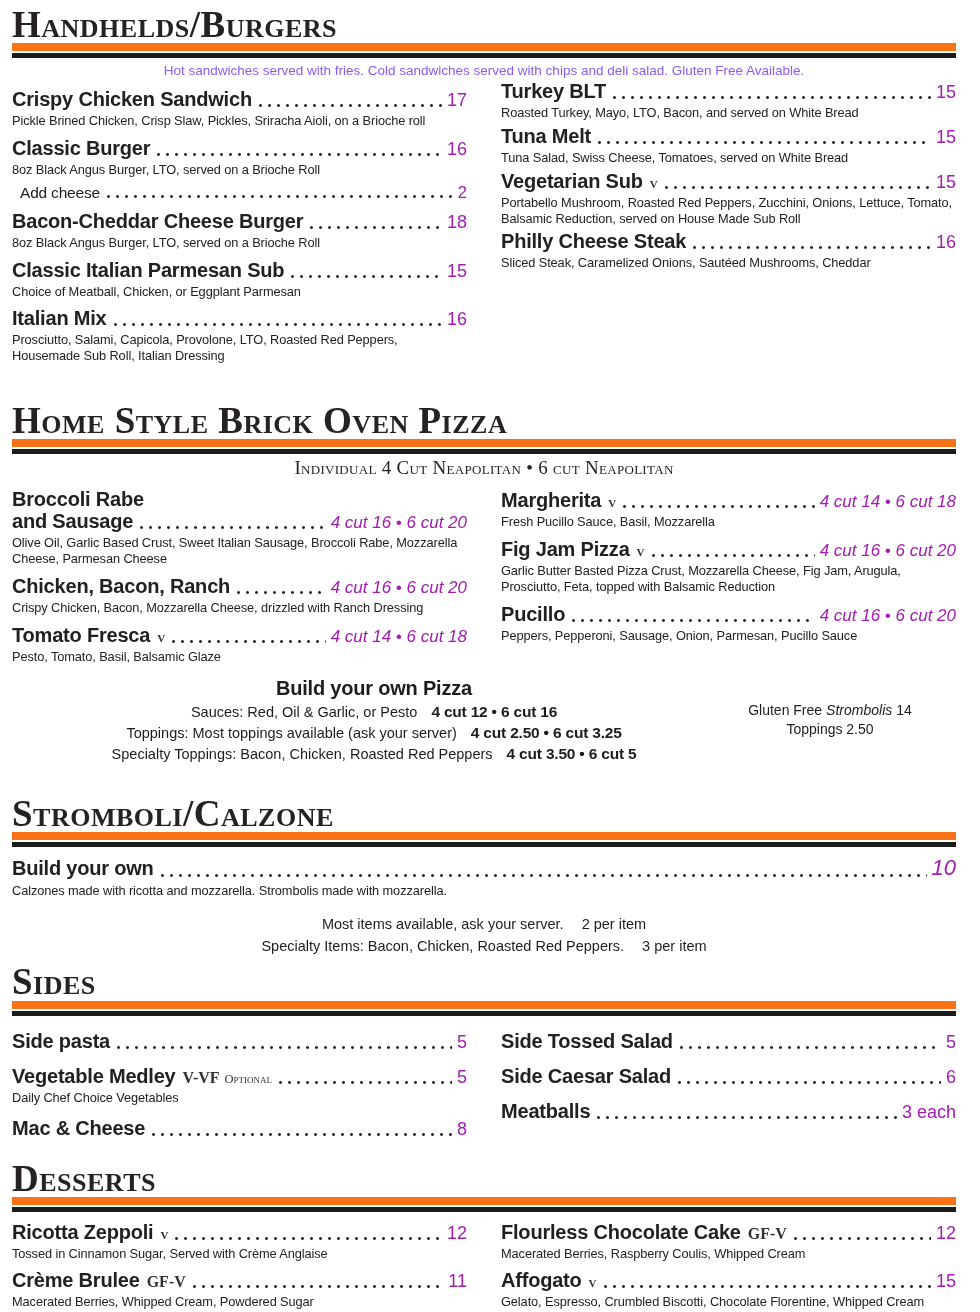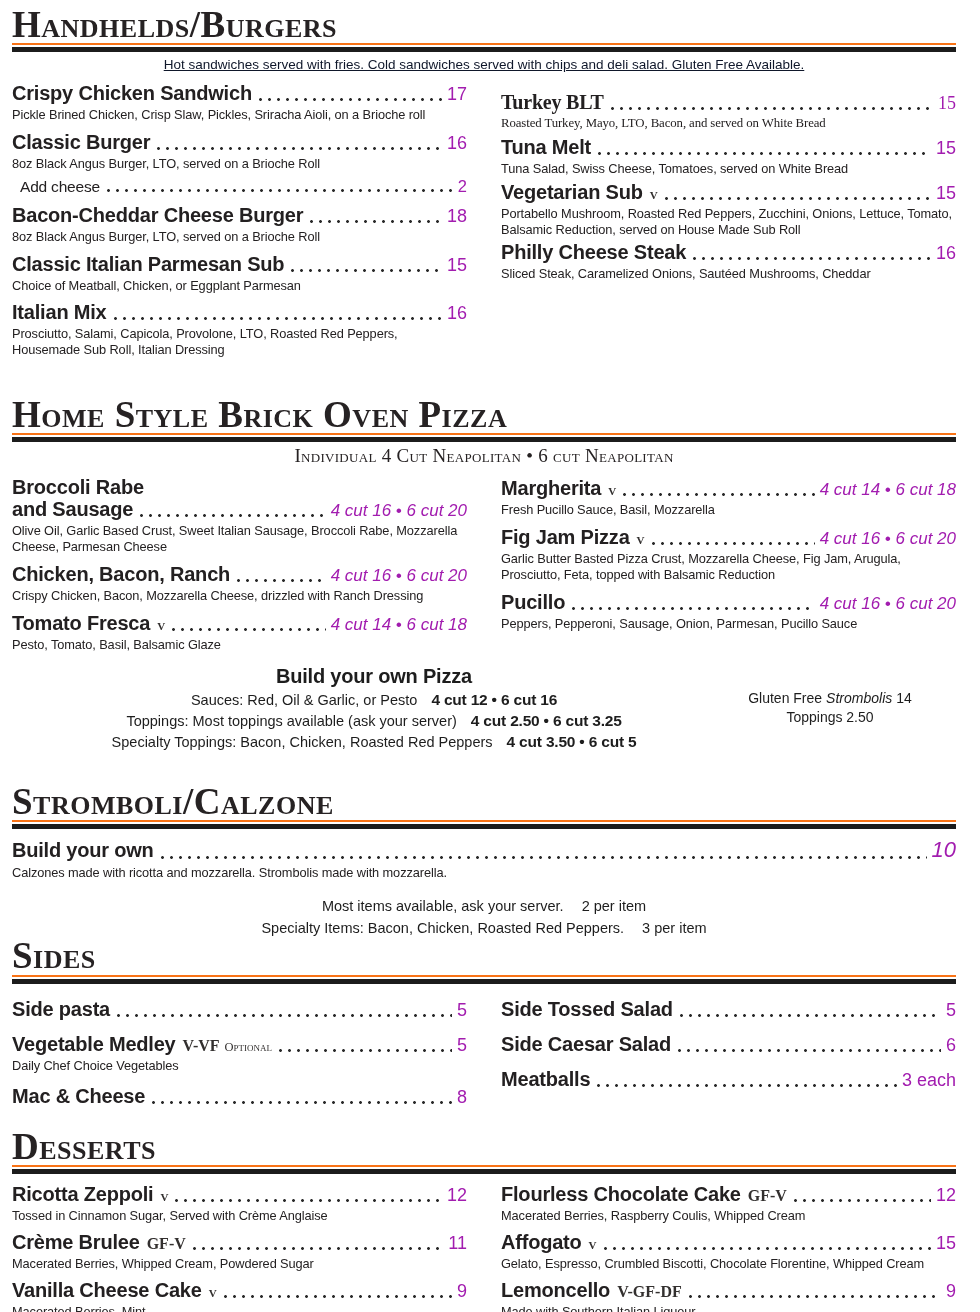--- a/index.html
+++ b/index.html
@@ -4,29 +4,29 @@
 <style>
   html,body{margin:0;padding:0;overflow:hidden;}
   body{
     width:980px;height:1312px;box-sizing:border-box;
     padding:8px 24px 0 12px;
     background:#ffffff;color:#1d1d1d;
     font-family:"Liberation Sans","DejaVu Sans",sans-serif;
   }
   
   .sec{margin-top:0;}
-  .s-head{border-bottom:2px solid #f97316;}
+  .s-head{border-bottom:8px solid #f97316;}
   .s-title{
     font-family:"Liberation Serif","DejaVu Serif",serif;
     font-variant:small-caps;font-weight:bold;
     font-size:37px;line-height:.92;letter-spacing:.5px;color:#262223;
     padding-bottom:1px;
   }
   .rule{height:5px;background:#1c1c1c;margin-top:2px;}
-  .s-note{text-align:center;font-size:13.5px;margin-top:5px;color:#0f172a;text-decoration:underline;}
+  .s-note{text-align:center;font-size:13.5px;margin-top:5px;color:#8b5cf6;}
   .s-sub{
     text-align:center;font-family:"Liberation Serif","DejaVu Serif",serif;
     font-variant:small-caps;font-weight:normal;font-size:19px;color:#262223;
     margin-top:3px;letter-spacing:.3px;
   }
   
   .cols{display:flex;gap:34px;margin-top:2px;}
   .col{flex:1;min-width:0;}
   
   .item{margin-top:8px;}
@@ -46,25 +46,25 @@
     min-width:12px;
   }
   .price{font-size:18px;white-space:nowrap;color:#a21caf;}
   .price.it{font-style:italic;}
   .desc{font-size:12.8px;line-height:1.24;letter-spacing:-.1px;margin-top:2px;color:#242122;}
   .item.sub{margin:5px 0 0 8px;}
   .item.sub .name{font-weight:normal;font-size:15.5px;}
   .item.sub .price{font-size:16.5px;}
   
   .sec-handhelds .col-1 .item{margin-top:4px;}
-  .sec-handhelds .col-1 .item:first-child{margin-top:17px;font-family:Liberation Serif, serif;}
+  .sec-handhelds .col-1 .item:first-child{margin-top:0;}
   .sec-pizza{margin-top:40px;}
   .sec-pizza .price{font-size:17px;}
   .sec-stromboli{margin-top:24px;}
-  .sec-sides{}
+  .sec-sides{margin-top:8px;}
   .sec-sides .item{margin-top:12px;}
   .sec-desserts{margin-top:22px;}
   .sec-desserts .item{margin-top:7px;}
   
   .byo{position:relative;margin-top:12px;height:96px;}
   .byo-main{width:724px;text-align:center;}
   .byo-title{font-weight:bold;font-size:20px;letter-spacing:-.2px;}
   .byo-line{font-size:14.5px;margin-top:3px;}
   .byo-price{font-weight:bold;font-size:15.5px;margin-left:14px;letter-spacing:-.2px;}
   .byo-aside{position:absolute;right:6px;top:24px;width:240px;text-align:center;font-size:14px;line-height:1.4;}

